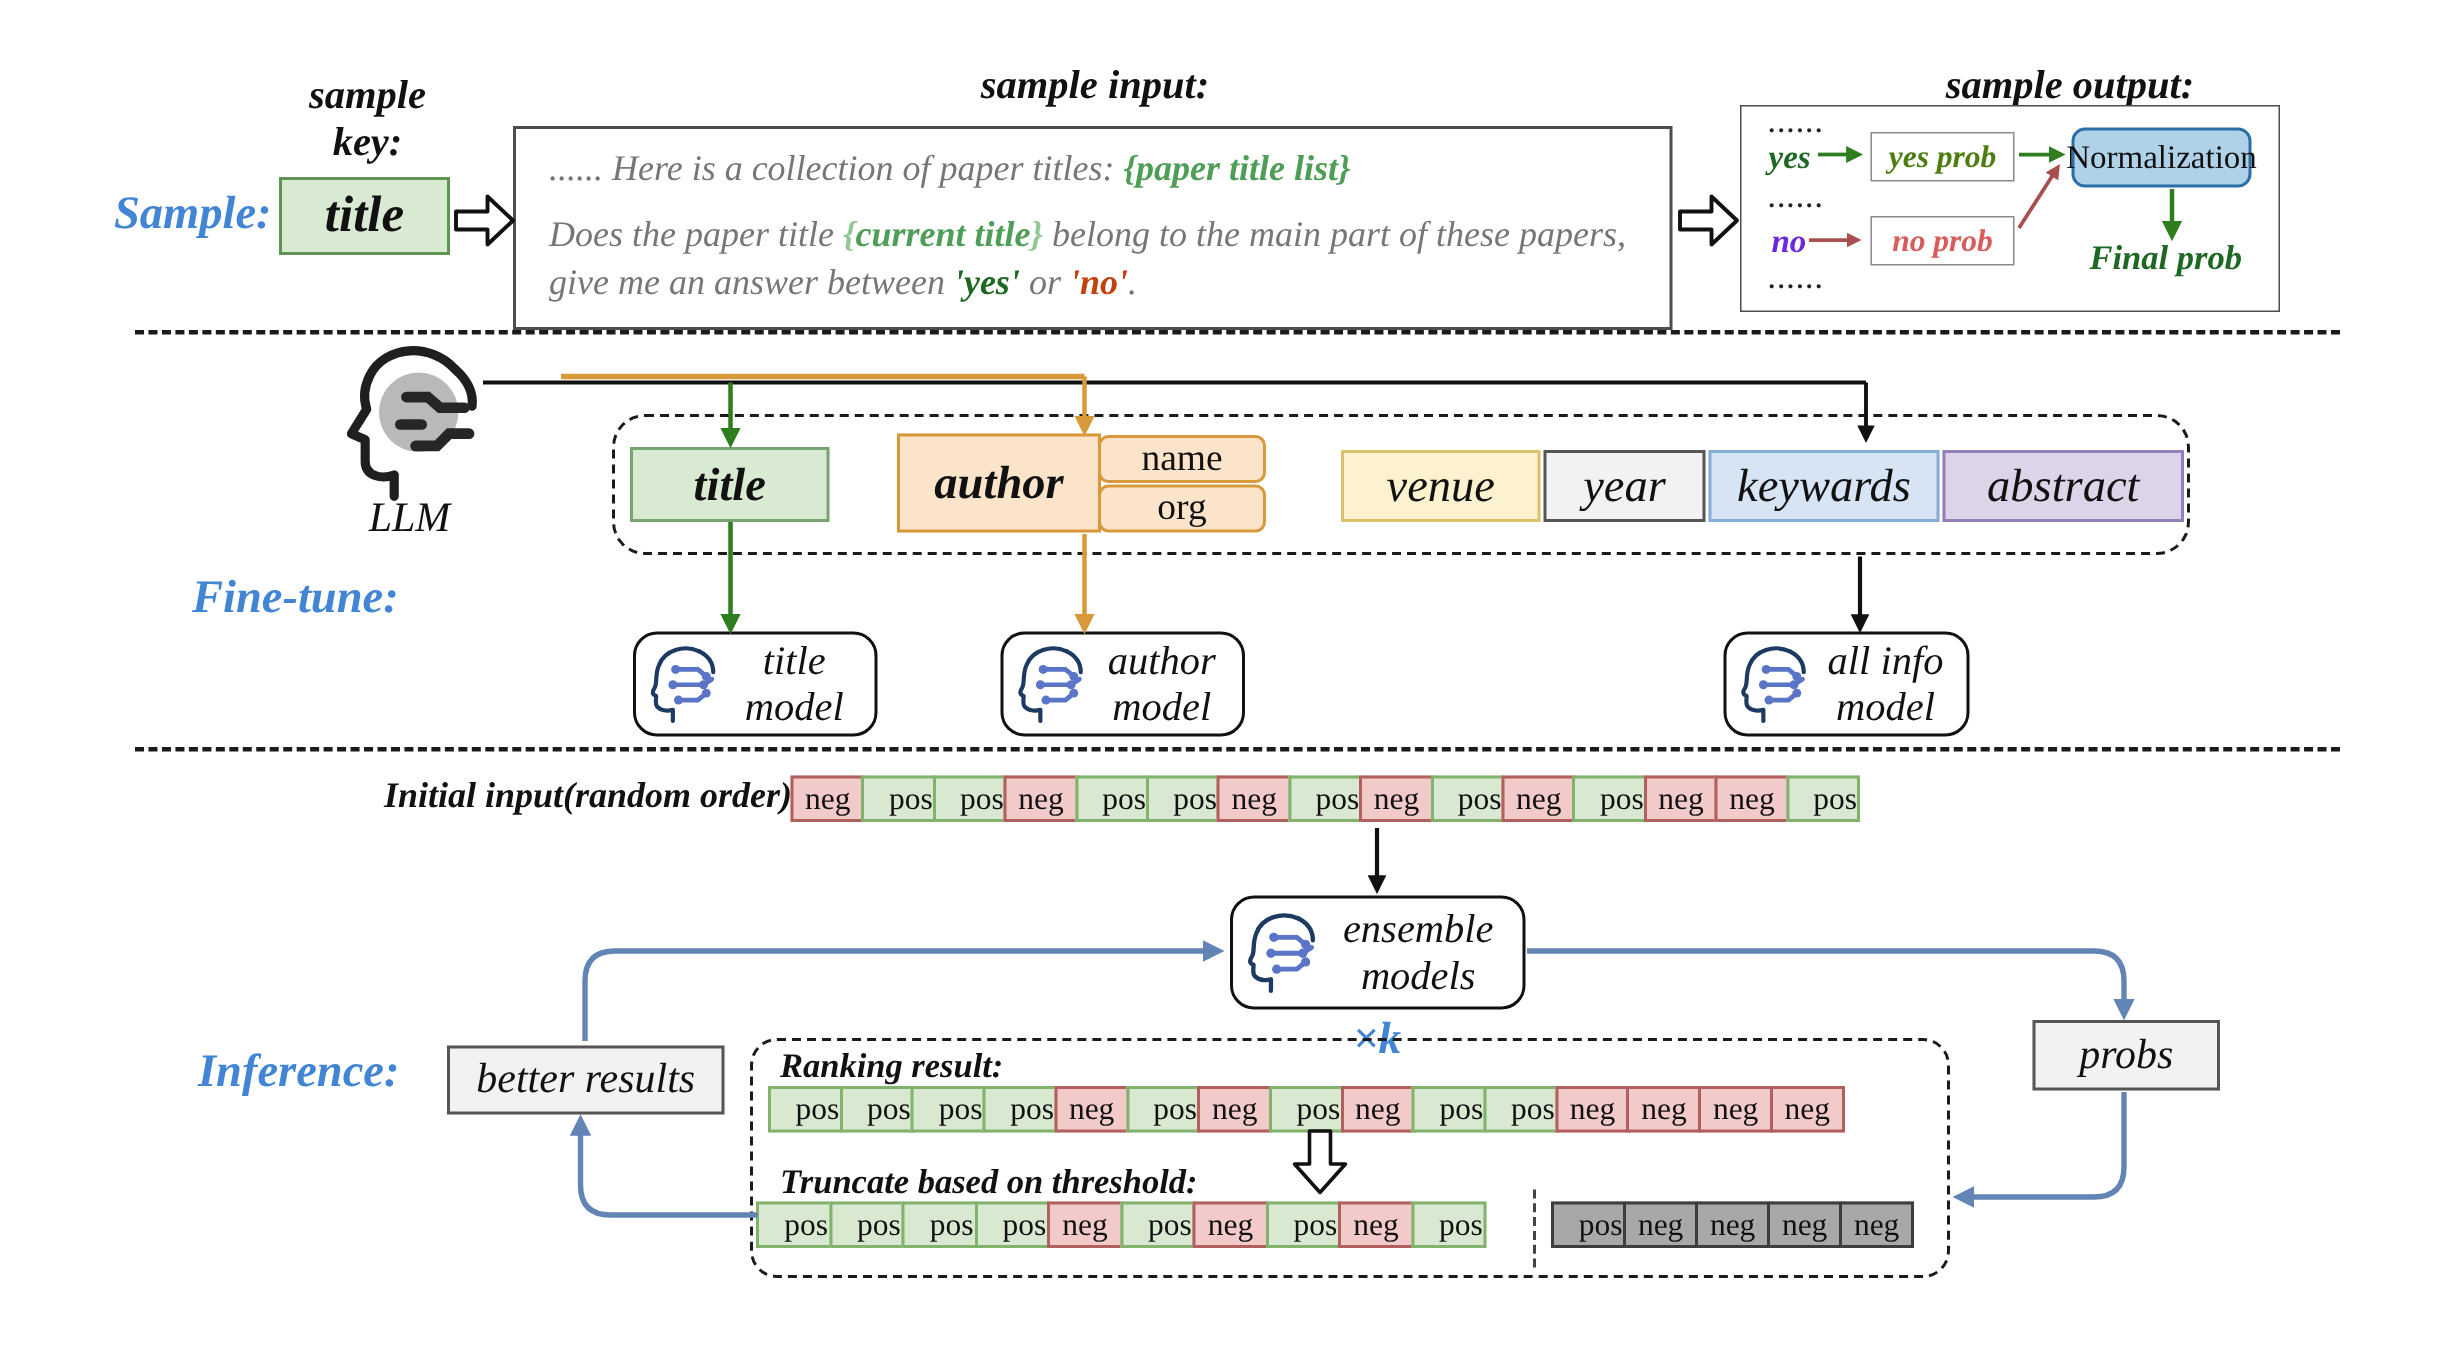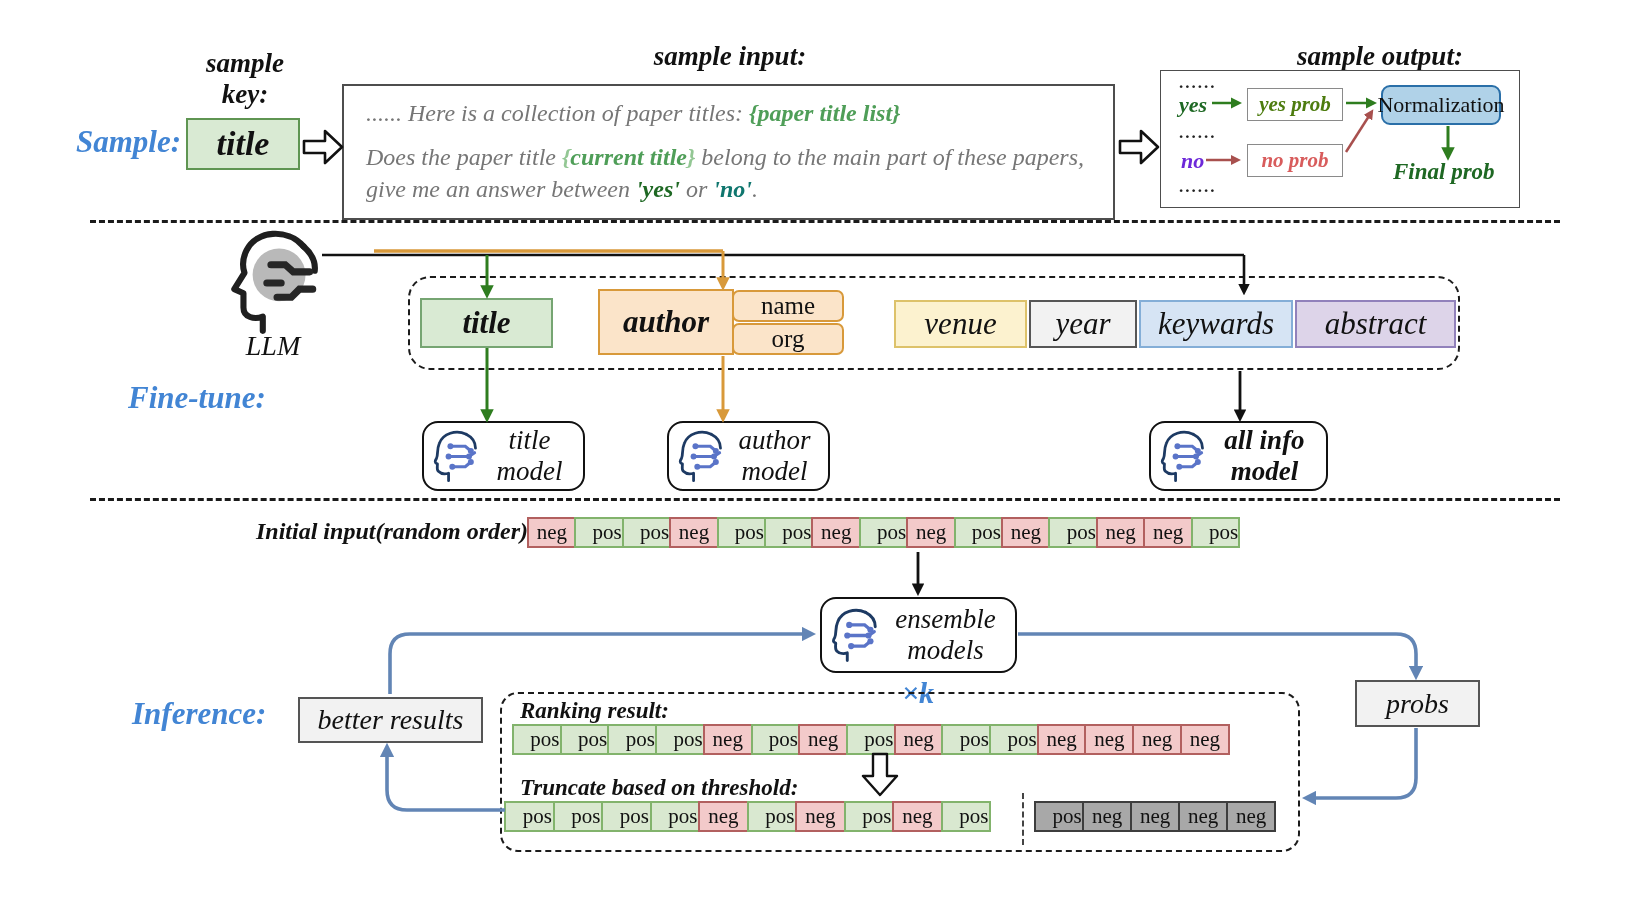--- a/index.html
+++ b/index.html
@@ -11,21 +11,21 @@
   .blue-lbl{color:#4285d4;font-style:italic;font-weight:bold;font-size:31px;white-space:nowrap;}
   .sec-lbl{font-style:italic;font-weight:bold;font-size:27px;white-space:nowrap;}
   .divider{position:absolute;border-top:3.5px dashed #1b1b1b;height:0;}
   
   .keybox{background:#d9ead3;border:2.5px solid #5f9552;font-size:34px;font-style:italic;font-weight:bold;}
   .inputbox{background:#fff;border:2px solid #4d4d4d;}
   .inline{font-style:italic;font-size:24px;color:#767676;white-space:nowrap;}
   .hl-green{color:#4f9e58;font-weight:bold;}
   .hl-brace{color:#93c794;font-weight:bold;}
   .hl-yes{color:#1e6823;font-weight:bold;}
-  .hl-no{color:#0f766e;font-weight:bold;}
+  .hl-no{color:#c2410c;font-weight:bold;}
   .outputbox{background:#fff;border:1.5px solid #4d4d4d;}
   .dots{font-weight:bold;font-size:17px;letter-spacing:2px;color:#222;}
   .yes-t{color:#1e6823;font-weight:bold;font-style:italic;font-size:22px;}
   .no-t{color:#6d28d9;font-weight:bold;font-style:italic;font-size:22px;}
   .probbox{border:1.6px solid #8a8a8a;background:#fff;font-size:21px;font-weight:bold;font-style:italic;}
   .normbox{background:#b0d2e8;border:2.2px solid #2a6fa8;border-radius:9px;font-size:22px;}
   
   .dashed-box{border:2.6px dashed #1b1b1b;border-radius:22px;}
   .fbox{display:flex;align-items:center;justify-content:center;font-size:31px;font-style:italic;border:2px solid;}
   .f-green{background:#d9ead3;border-color:#76a572;font-weight:bold;}
@@ -147,21 +147,21 @@
         <use href="#brainhead"></use>
       </svg>
     <div class="model-text"><span>title</span><br><span>model</span></div>
   </div>
   <div class="abs model-box" style="left:667px;top:421px;width:163px;height:70px;">
     <svg viewBox="0 0 56 60" width="52" height="57">
         <use href="#brainhead"></use>
       </svg>
     <div class="model-text"><span>author</span><br><span>model</span></div>
   </div>
-  <div class="abs model-box" style="left:1149px;top:421px;width:179px;height:70px;font-weight:bold;">
+  <div class="abs model-box" style="left:1149px;top:421px;width:164px;height:70px;">
     <svg viewBox="0 0 56 60" width="52" height="57">
         <use href="#brainhead"></use>
       </svg>
     <div class="model-text"><span>all info</span><br><span>model</span></div>
   </div>
 
   <div class="divider" style="left:90px;top:498px;width:1470px;"></div>
 
   <div class="abs sub-lbl" style="left:256px;top:518px;font-size:24px;">Initial input(random order):</div>
   <div class="seq" style="left:527px;top:517px;">

